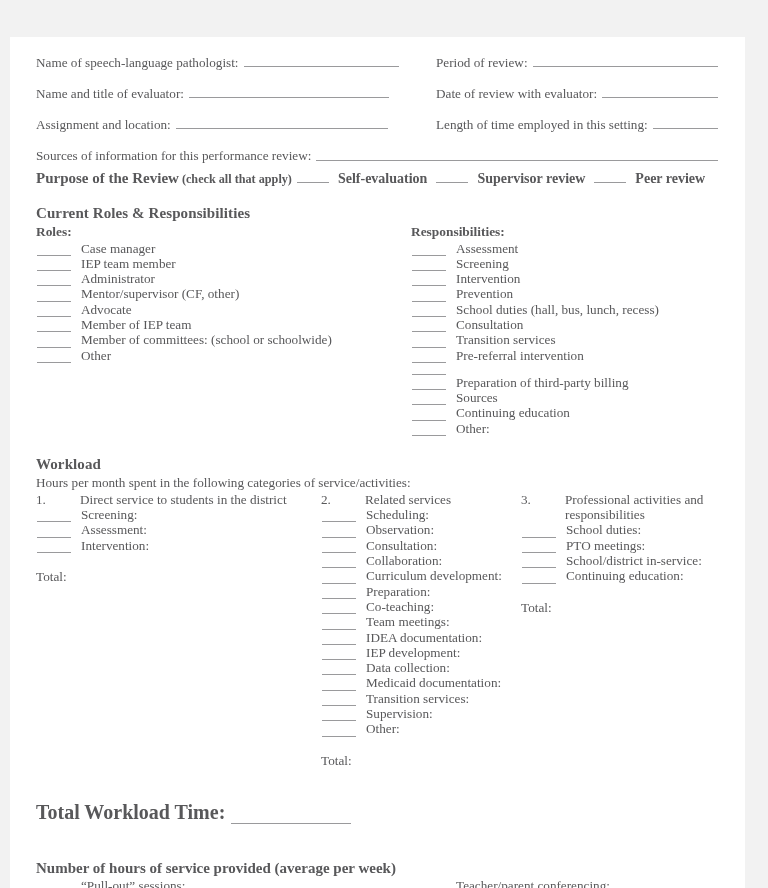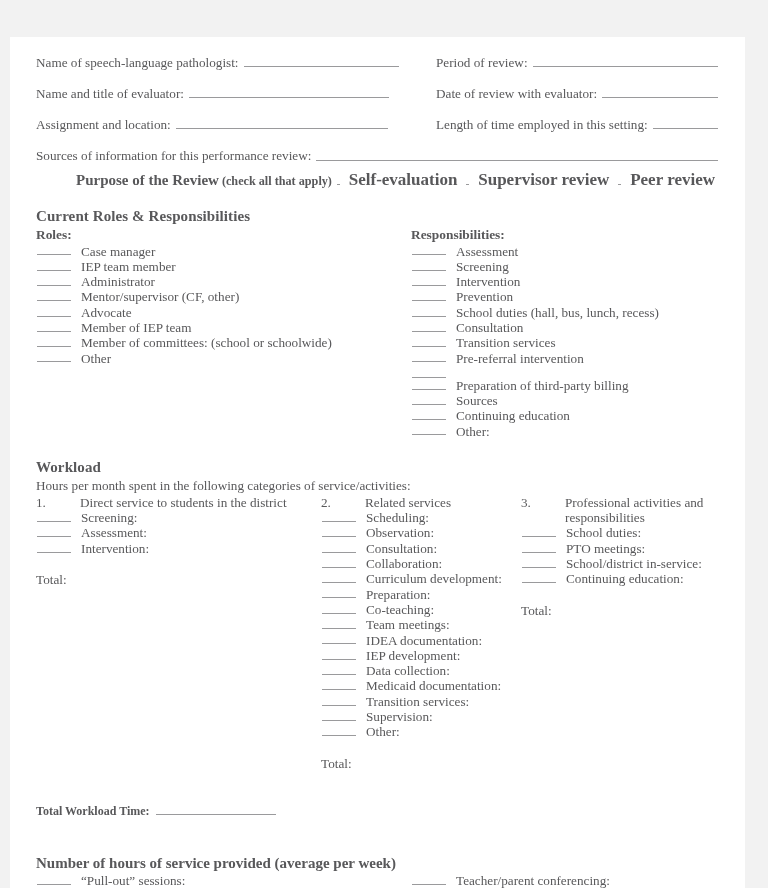--- a/index.html
+++ b/index.html
@@ -45,44 +45,44 @@
   .fld-fill { flex: 1; }
 
   .purpose {
     font-size: 14.6px;
     margin-top: 6px;
     margin-bottom: 18px;
     white-space: nowrap;
     display: flex;
     align-items: baseline;
   }
-  .purpose .h { font-weight: bold; font-size: 15px; margin-left: 40px; }
+  .purpose .h { font-weight: bold; font-size: 15px; }
   .purpose .sub { font-weight: bold; font-size: 12.2px; margin-left: 3px; }
-  .purpose .opt { font-weight: bold; font-size: 17px; margin-left: 4px; margin-right: 4px;}
+  .purpose .opt { font-weight: bold; font-size: 14px; margin-left: 4px; margin-right: 4px;}
   .purpose .b { width: 32px; margin: 0 5px; }
 
   h2.sec {
     font-size: 15px;
     font-weight: bold;
     margin: 0 0 2px 0;
     letter-spacing: 0.1px;
   }
   .subhead { font-size: 13.4px; font-weight: bold; margin: 0 0 1px 0; }
 
   .two-col { display: flex; }
   .col-l { width: 375px; }
   .col-r { flex: 1; }
 
   ul.checks { list-style: none; margin: 0; padding: 0; }
   ul.checks li {
     font-size: 13.2px;
     line-height: 15.3px;
     white-space: nowrap;
     display: flex;
-    align-items: flex-start;
+    align-items: flex-end;
   }
   ul.checks li .b { width: 34px; margin-right: 10px; flex: none; }
 
   .workload-wrap { margin-top: 20px; }
   .intro { font-size: 13.2px; margin: 0 0 1px 0; }
 
   .wl-cols { display: flex; }
   .wl-col1 { width: 285px; }
   .wl-col2 { width: 200px; }
   .wl-col3 { flex: 1; }
@@ -91,25 +91,25 @@
     line-height: 15.3px;
     display: flex;
     align-items: baseline;
   }
   .wl-head .num { width: 34px; margin-right: 10px; flex: none; }
   .wl-head .txt { white-space: normal; }
   .wl-col3 .wl-head .txt { max-width: 160px; }
   .total { font-size: 13.2px; line-height: 15.3px; margin-top: 16px; }
 
   .twt {
-    font-size: 12px;
+    font-size: 20px;
     font-weight: bold;
     margin-top: 33px;
     display: flex;
-    align-items: flex-start;
+    align-items: flex-end;
   }
   .twt .b { width: 120px; margin-left: 6px; }
 
   .hours-wrap { margin-top: 36px; }
   .hours-head { font-size: 15px; font-weight: bold; margin-bottom: 1px; }
   .hours-cols { display: flex; }
   .hours-l { width: 375px; }
   .hours-r { flex: 1; }
 </style>
 </head>

